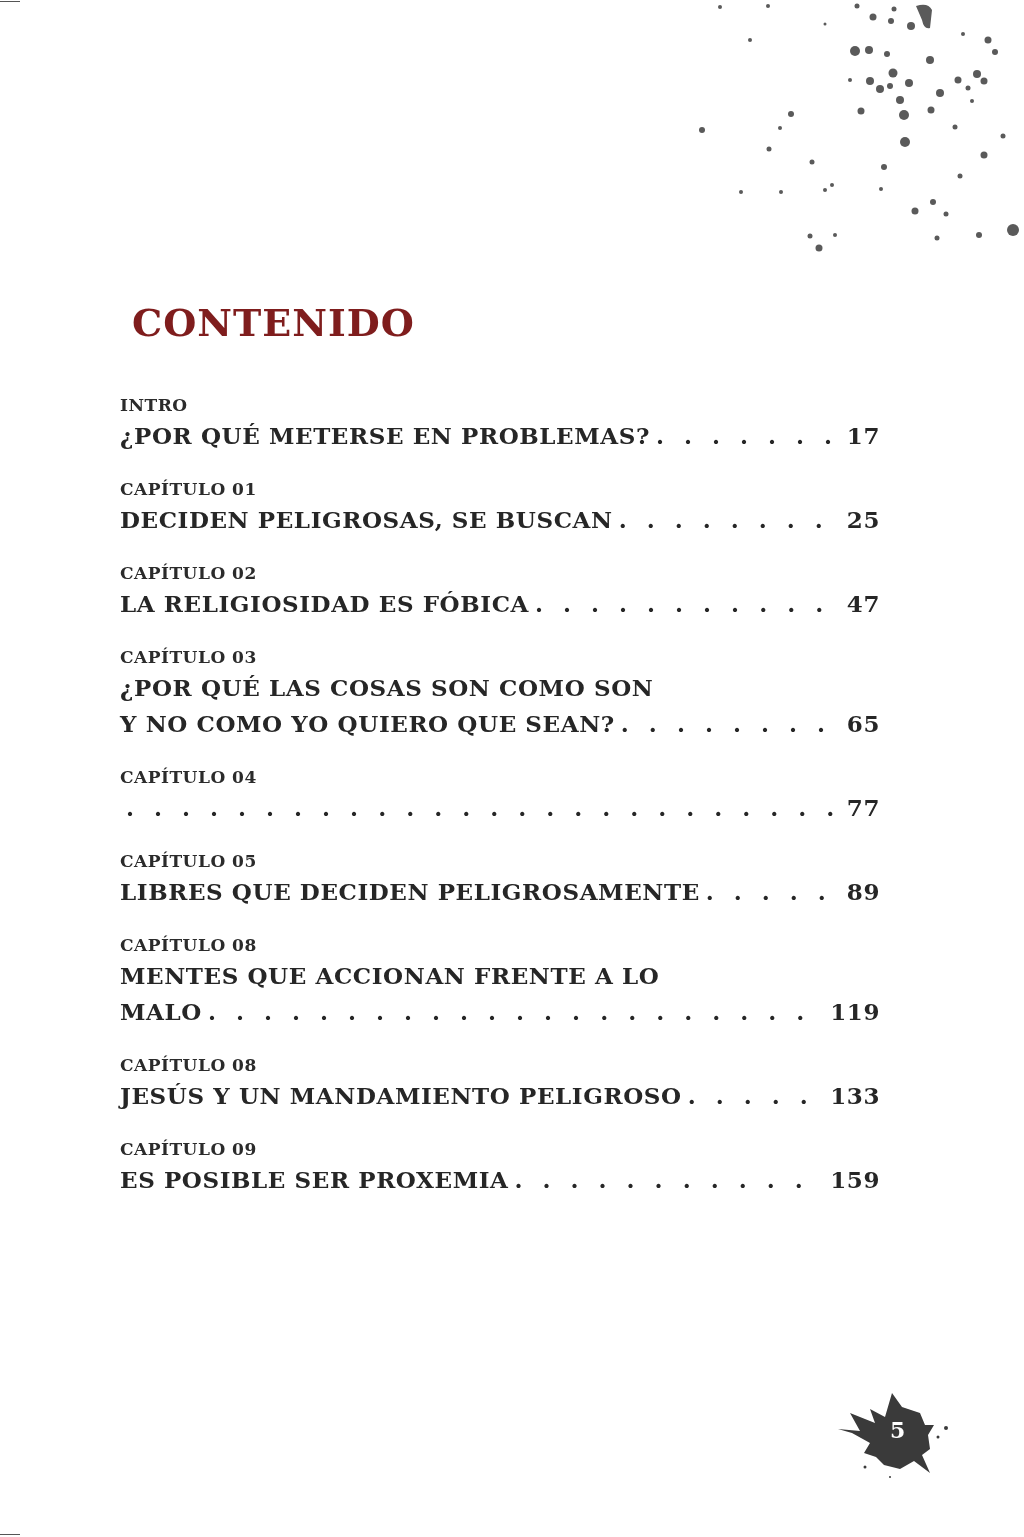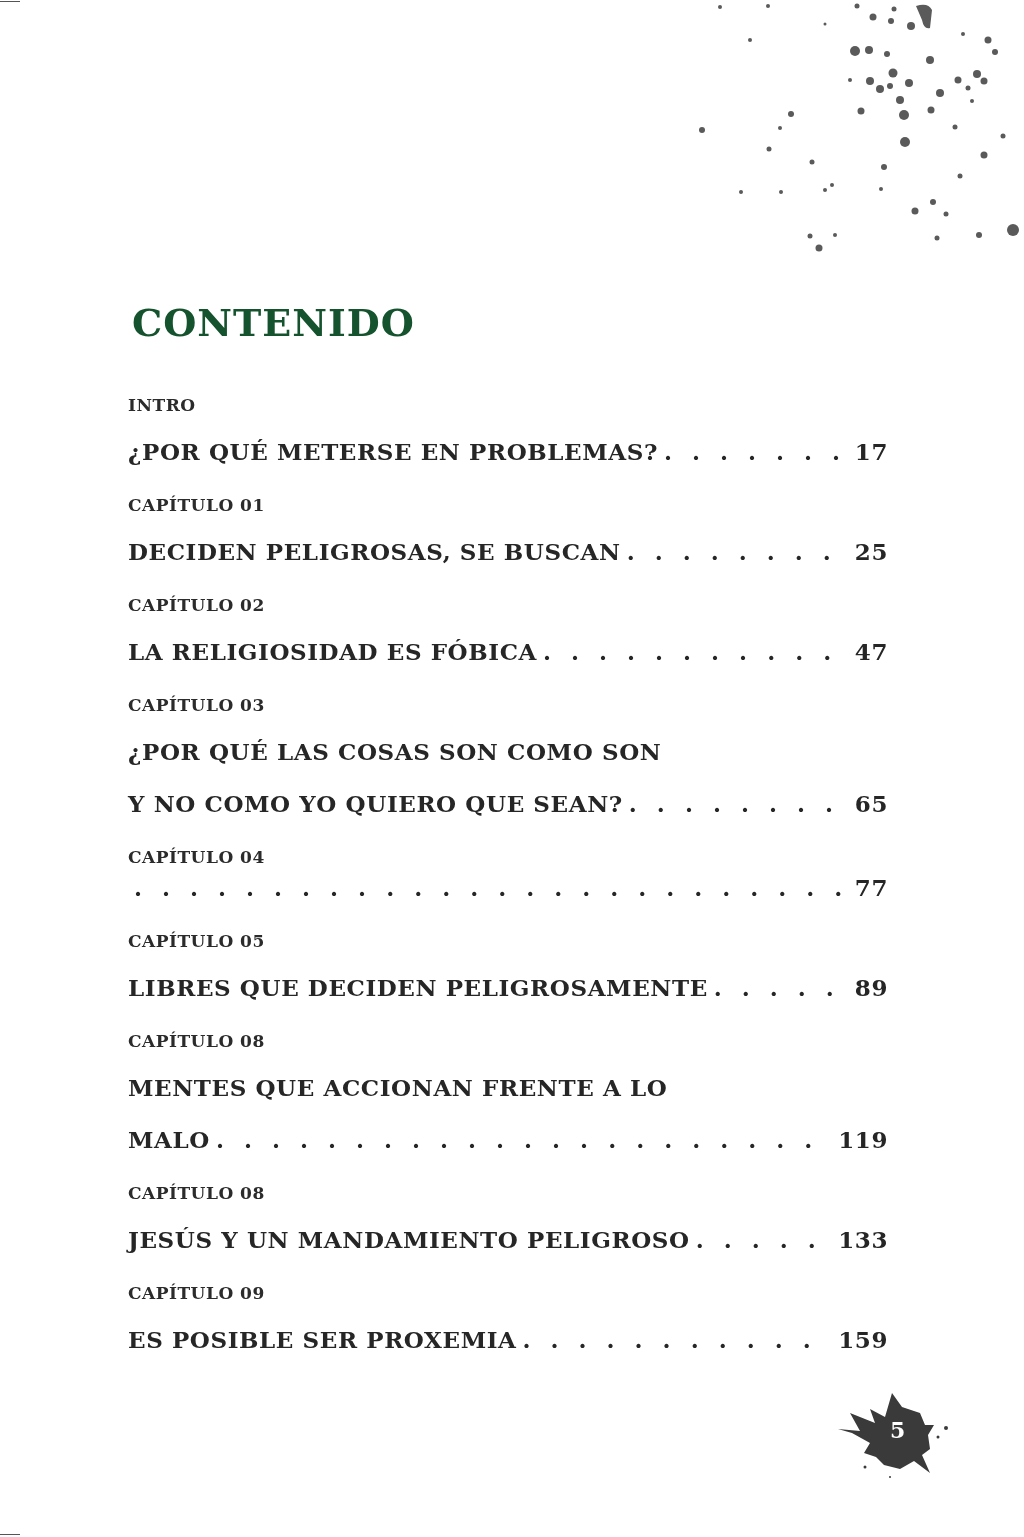--- a/index.html
+++ b/index.html
@@ -8,36 +8,36 @@
       font-family: "DejaVu Serif", "Liberation Serif", serif;
       color: #2b2b2b;
     }
     .crop-mark { position: absolute; left: 0; width: 20px; height: 1px; background: #555; }
     .crop-top { top: 1px; }
     .crop-bottom { top: 1534px; }
     .splatter { position: absolute; left: 680px; top: 0; width: 344px; height: 320px; }
     .title {
       position: absolute; left: 132px; top: 300px;
       font-size: 38px; font-weight: bold; letter-spacing: 1px; margin: 0;
-      color: #14532d;
+      color: #7f1d1d;
       font-family: "DejaVu Serif", serif;
       transform: scaleX(1.0);
     }
-    .toc { position: absolute; left: 128px; top: 392px; width: 760px; }
+    .toc { position: absolute; left: 120px; top: 392px; width: 760px; }
     .entry { margin-bottom: 22px; }
     .label {
       font-size: 17px; font-weight: bold; letter-spacing: 0.5px;
       line-height: 26px; color: #2b2b2b;
     }
     .line {
       display: flex; align-items: baseline;
       font-size: 23px; font-weight: bold; line-height: 36px;
       letter-spacing: 0.6px; color: #262626;
     }
-    .line .txt { white-space: nowrap; margin-top: 16px; }
+    .line .txt { white-space: nowrap; }
     .dots {
       flex: 1; overflow: hidden; white-space: nowrap; margin: 0 6px;
       letter-spacing: 6px; color: #262626;
     }
     .dots::before { content: ". . . . . . . . . . . . . . . . . . . . . . . . . . . . . . . . . . . . . . . ."; }
     .page { white-space: nowrap; text-align: right; }
     .page-badge { position: absolute; left: 830px; top: 1385px; width: 130px; height: 100px; }
     .page-num {
       position: absolute; left: 890px; top: 1417px;
       font-size: 22px; font-weight: bold; color: #ffffff;

